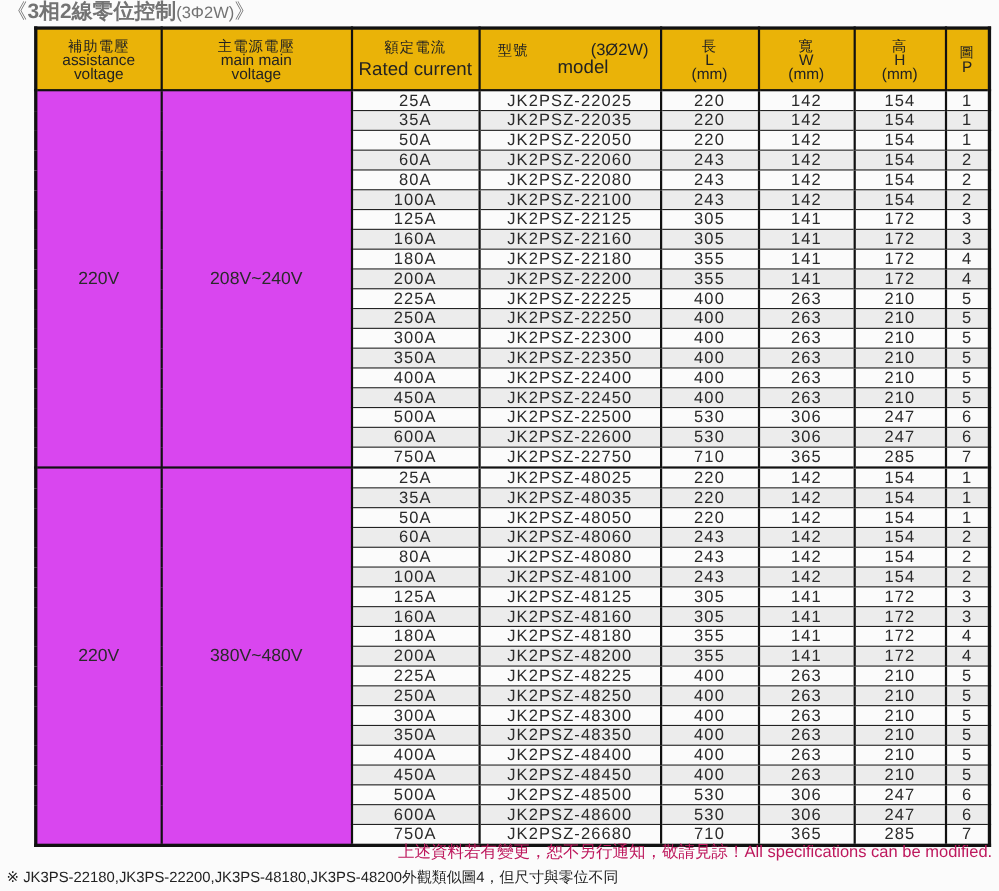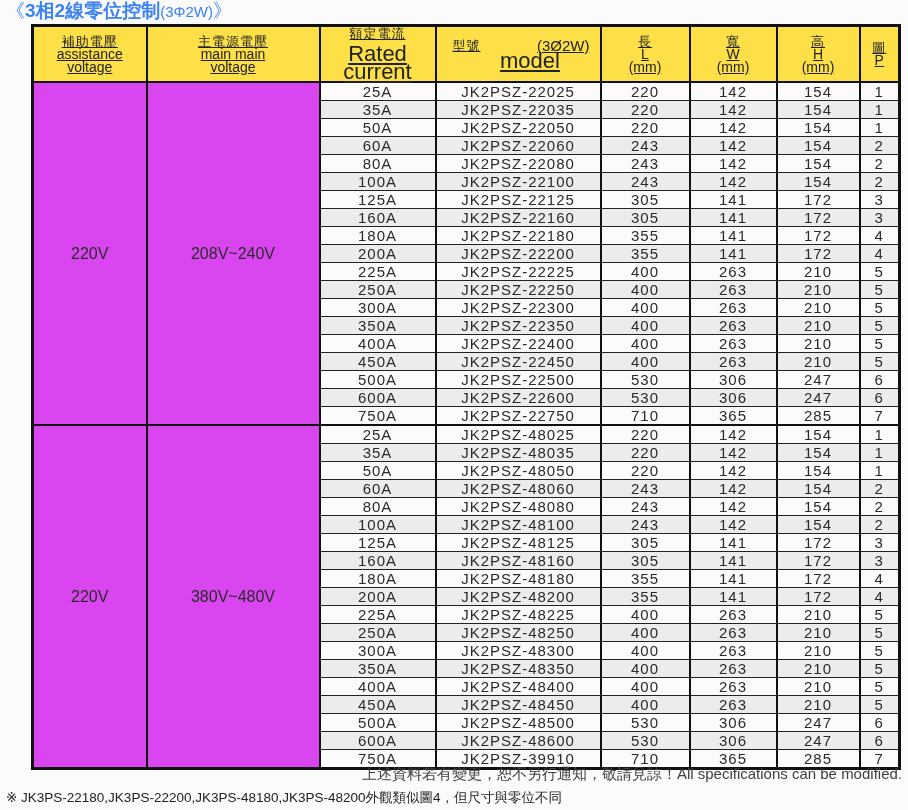--- a/index.html
+++ b/index.html
@@ -1,37 +1,37 @@
 <!DOCTYPE html>
 <html><head>
 <meta charset="utf-8">
 <style>
   html, body { margin: 0; padding: 0; background: #fbfbfb; }
   body { width: 908px; height: 810px; position: relative; overflow: hidden;
          font-family: "Liberation Sans", "DejaVu Sans", sans-serif; color: #222; }
-  .title { position: absolute; left: 6px; top: 0px; font-size: 19px; line-height: 22px; color: #3b82f6; white-space: nowrap; }
+  .title { position: absolute; left: 6px; top: 0px; font-size: 19px; line-height: 22px; color: #737373; white-space: nowrap; }
   .title b { font-weight: bold; }
   .title .sub { font-size: 15px; font-weight: normal; }
   table.spec { position: absolute; left: 31px; top: 24px; border-collapse: collapse;
                border: 3px solid #111; table-layout: fixed; }
-  table.spec th { background: #fde047; border: 2px solid #111; font-weight: normal;
-                  font-size: 14px; line-height: 13px; padding: 0; height: 54px; vertical-align: middle; text-decoration: underline; }
+  table.spec th { background: #eab308; border: 2px solid #111; font-weight: normal;
+                  font-size: 14px; line-height: 13px; padding: 0; height: 54px; vertical-align: middle; }
   table.spec th .zh { display: block; font-size: 13px; letter-spacing: 1px; }
   table.spec th .en { display: block; font-size: 14px; }
-  table.spec th.rc .en, table.spec th.model .en { font-size: 22px; font-family: "Liberation Sans Narrow", "Liberation Sans", sans-serif; line-height: 18px; }
+  table.spec th.rc .en, table.spec th.model .en { font-size: 17px; font-family: "Liberation Sans Narrow", "Liberation Sans", sans-serif; line-height: 18px; }
   table.spec td { border-left: 2px solid #111; border-right: 2px solid #111; border-top: 1px solid #222;
                   border-bottom: 1px solid #222; height: 17px; padding: 0; font-size: 15px; line-height: 16px;
                   text-align: center; letter-spacing: 1px; color: #2a2a2a; white-space: nowrap; }
   table.spec tr.alt td.v { background: #ececec; }
   table.spec td.merge { background: #d946ef; font-size: 16px; letter-spacing: 0; vertical-align: middle;
                         border-top: 2px solid #111; border-bottom: 2px solid #111; }
   table.spec tr.grp-start td { border-top: 2px solid #111; }
   table.spec td.p { text-align: center; }
   .model-head { display: flex; justify-content: space-between; padding: 0 10px 0 16px; align-items: flex-end; }
-  .note1 { position: absolute; right: 6px; top: 765px; font-size: 15px; color: #404040; white-space: nowrap; }
+  .note1 { position: absolute; right: 6px; top: 765px; font-size: 15px; color: #be185d; white-space: nowrap; }
   .note2 { position: absolute; left: 6px; top: 789px; font-size: 13.5px; color: #222; white-space: nowrap; }
 </style>
 </head>
 <body>
 
 <div class="title">
   <span>《</span><b>3相2線零位控制</b><span class="sub">(3Φ2W)</span><span>》</span>
 </div>
 
 <table class="spec">
@@ -385,21 +385,21 @@
       <tr class="alt">
         <td class="v">600A</td>
         <td class="v">JK2PSZ-48600</td>
         <td class="v">530</td>
         <td class="v">306</td>
         <td class="v">247</td>
         <td class="v p">6</td>
       </tr>
       <tr>
         <td class="v">750A</td>
-        <td class="v">JK2PSZ-39910</td>
+        <td class="v">JK2PSZ-26680</td>
         <td class="v">710</td>
         <td class="v">365</td>
         <td class="v">285</td>
         <td class="v p">7</td>
       </tr>
     </tbody>
 </table>
 
 <div class="note1">上述資料若有變更，恕不另行通知，敬請見諒！All specifications can be modified.</div>
 <div class="note2">※ JK3PS-22180,JK3PS-22200,JK3PS-48180,JK3PS-48200外觀類似圖4，但尺寸與零位不同</div>

